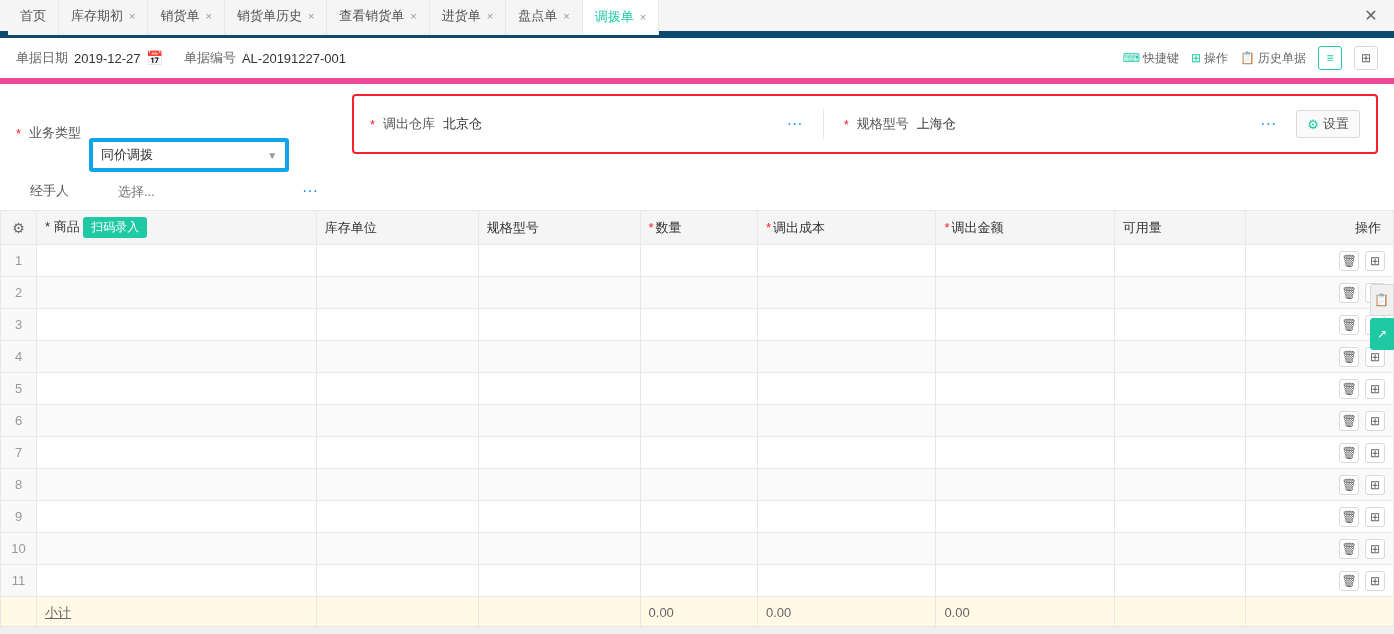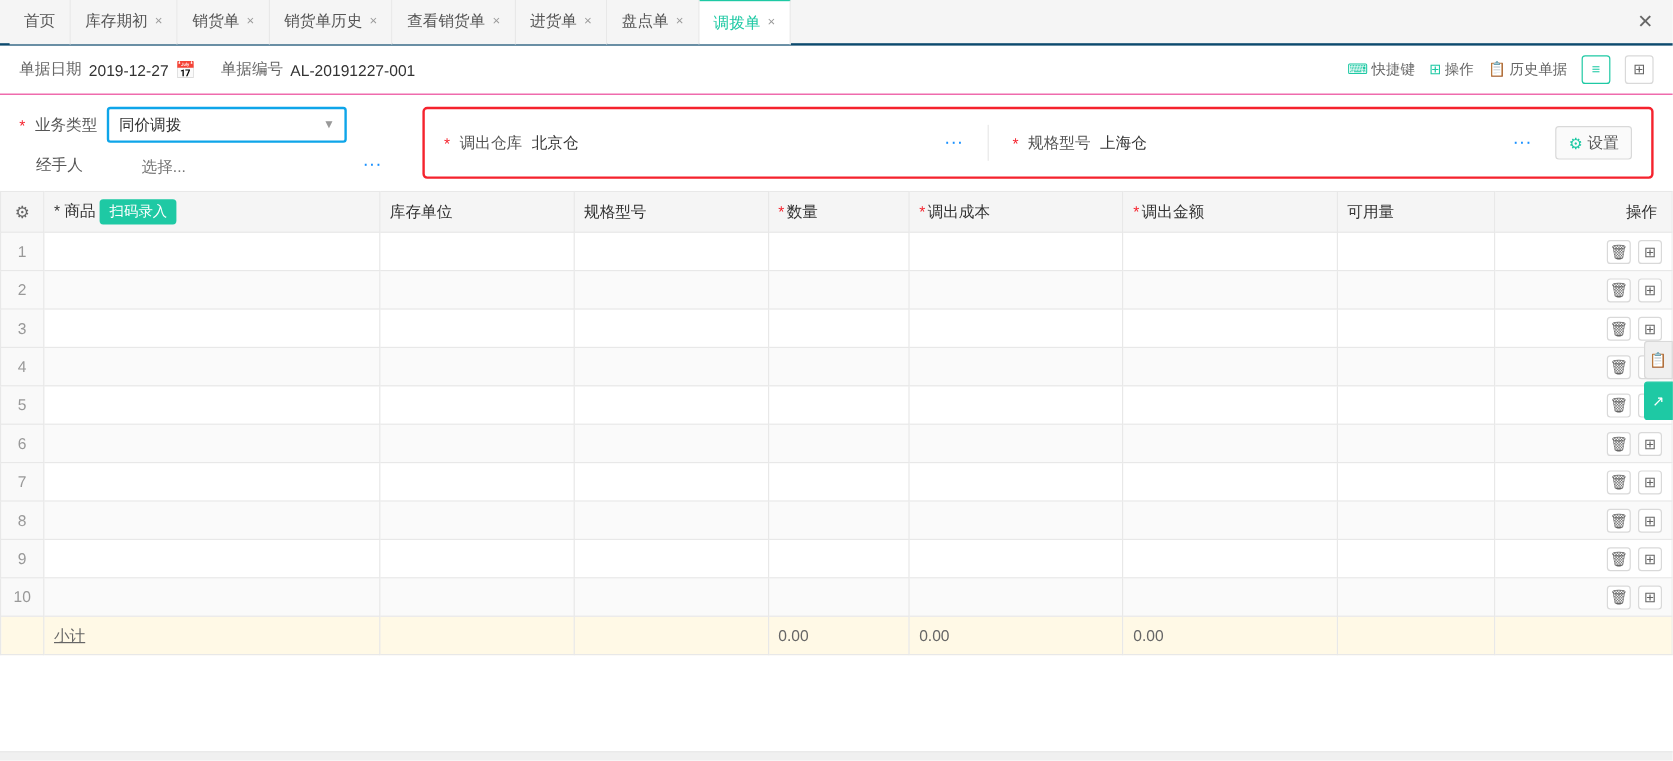--- a/index.html
+++ b/index.html
@@ -1,21 +1,21 @@
 <!DOCTYPE html>
 <html><head>
   <meta charset="utf-8">
   <style>
     * { box-sizing: border-box; margin: 0; padding: 0; }
     body { font-family: -apple-system, BlinkMacSystemFont, "PingFang SC", "Microsoft YaHei", sans-serif; font-size: 13px; color: #333; background: #fff; overflow: hidden; }
 
     
     .tab-bar {
       display: flex; align-items: center;
-      border-bottom: 2px solid #0c4a6e;
+      border-bottom: 7px solid #0c4a6e;
       background: #f5f5f5;
       height: 38px;
       padding: 0 8px;
       position: relative;
     }
     .tab-item {
       display: flex; align-items: center;
       padding: 0 12px;
       height: 38px;
       cursor: pointer;
@@ -43,21 +43,21 @@
       display: flex; align-items: center; justify-content: center;
       cursor: pointer;
       font-size: 16px;
       color: #666;
     }
 
     
     .toolbar {
       display: flex; align-items: center;
       padding: 8px 16px;
-      border-bottom: 1px solid #ec4899;
+      border-bottom: 6px solid #ec4899;
       gap: 20px;
     }
     .toolbar-field {
       display: flex; align-items: center; gap: 6px;
     }
     .toolbar-field label { color: #666; font-size: 13px; }
     .toolbar-field .value { color: #333; font-size: 13px; }
     .toolbar-field .calendar-icon { color: #1ec9a4; cursor: pointer; font-size: 14px; }
     .toolbar-right {
       margin-left: auto;
@@ -87,27 +87,28 @@
       display: flex; flex-direction: column; gap: 10px;
       min-width: 320px;
     }
     .form-field {
       display: flex; align-items: center; gap: 8px;
     }
     .form-field .req { color: #f5222d; }
     .form-field label { color: #555; font-size: 13px; white-space: nowrap; }
     .form-select {
       display: flex; align-items: center;
-      border: 2px solid #0ea5e9;
+      border: 4px solid #0ea5e9;
       border-radius: 3px;
       padding: 4px 8px;
       min-width: 200px;
       cursor: pointer;
       background: #fff;
       gap: 4px;
+      margin-top: 44px;
     }
     .form-select .select-text { flex: 1; font-size: 13px; }
     .form-select .arrow { color: #999; font-size: 10px; }
     .form-input-text {
       border: none;
       outline: none;
       font-size: 13px;
       color: #999;
       cursor: pointer;
     }
@@ -555,20 +556,36 @@
       <td></td>
       <td></td>
       <td></td>
       <td>
         <div class="action-cell">
           <div class="action-icon">🗑</div>
           <div class="action-icon">⊞</div>
         </div>
       </td>
     </tr>
+          <tr>
+      <td class="row-num">11</td>
+      <td></td>
+      <td></td>
+      <td></td>
+      <td></td>
+      <td></td>
+      <td></td>
+      <td></td>
+      <td>
+        <div class="action-cell">
+          <div class="action-icon">🗑</div>
+          <div class="action-icon">⊞</div>
+        </div>
+      </td>
+    </tr>
           <tr class="subtotal-row">
       <td class="row-num"></td>
       <td class="label-cell">小计</td>
       <td></td>
       <td></td>
       <td>0.00</td>
       <td>0.00</td>
       <td>0.00</td>
       <td></td>
       <td></td>

